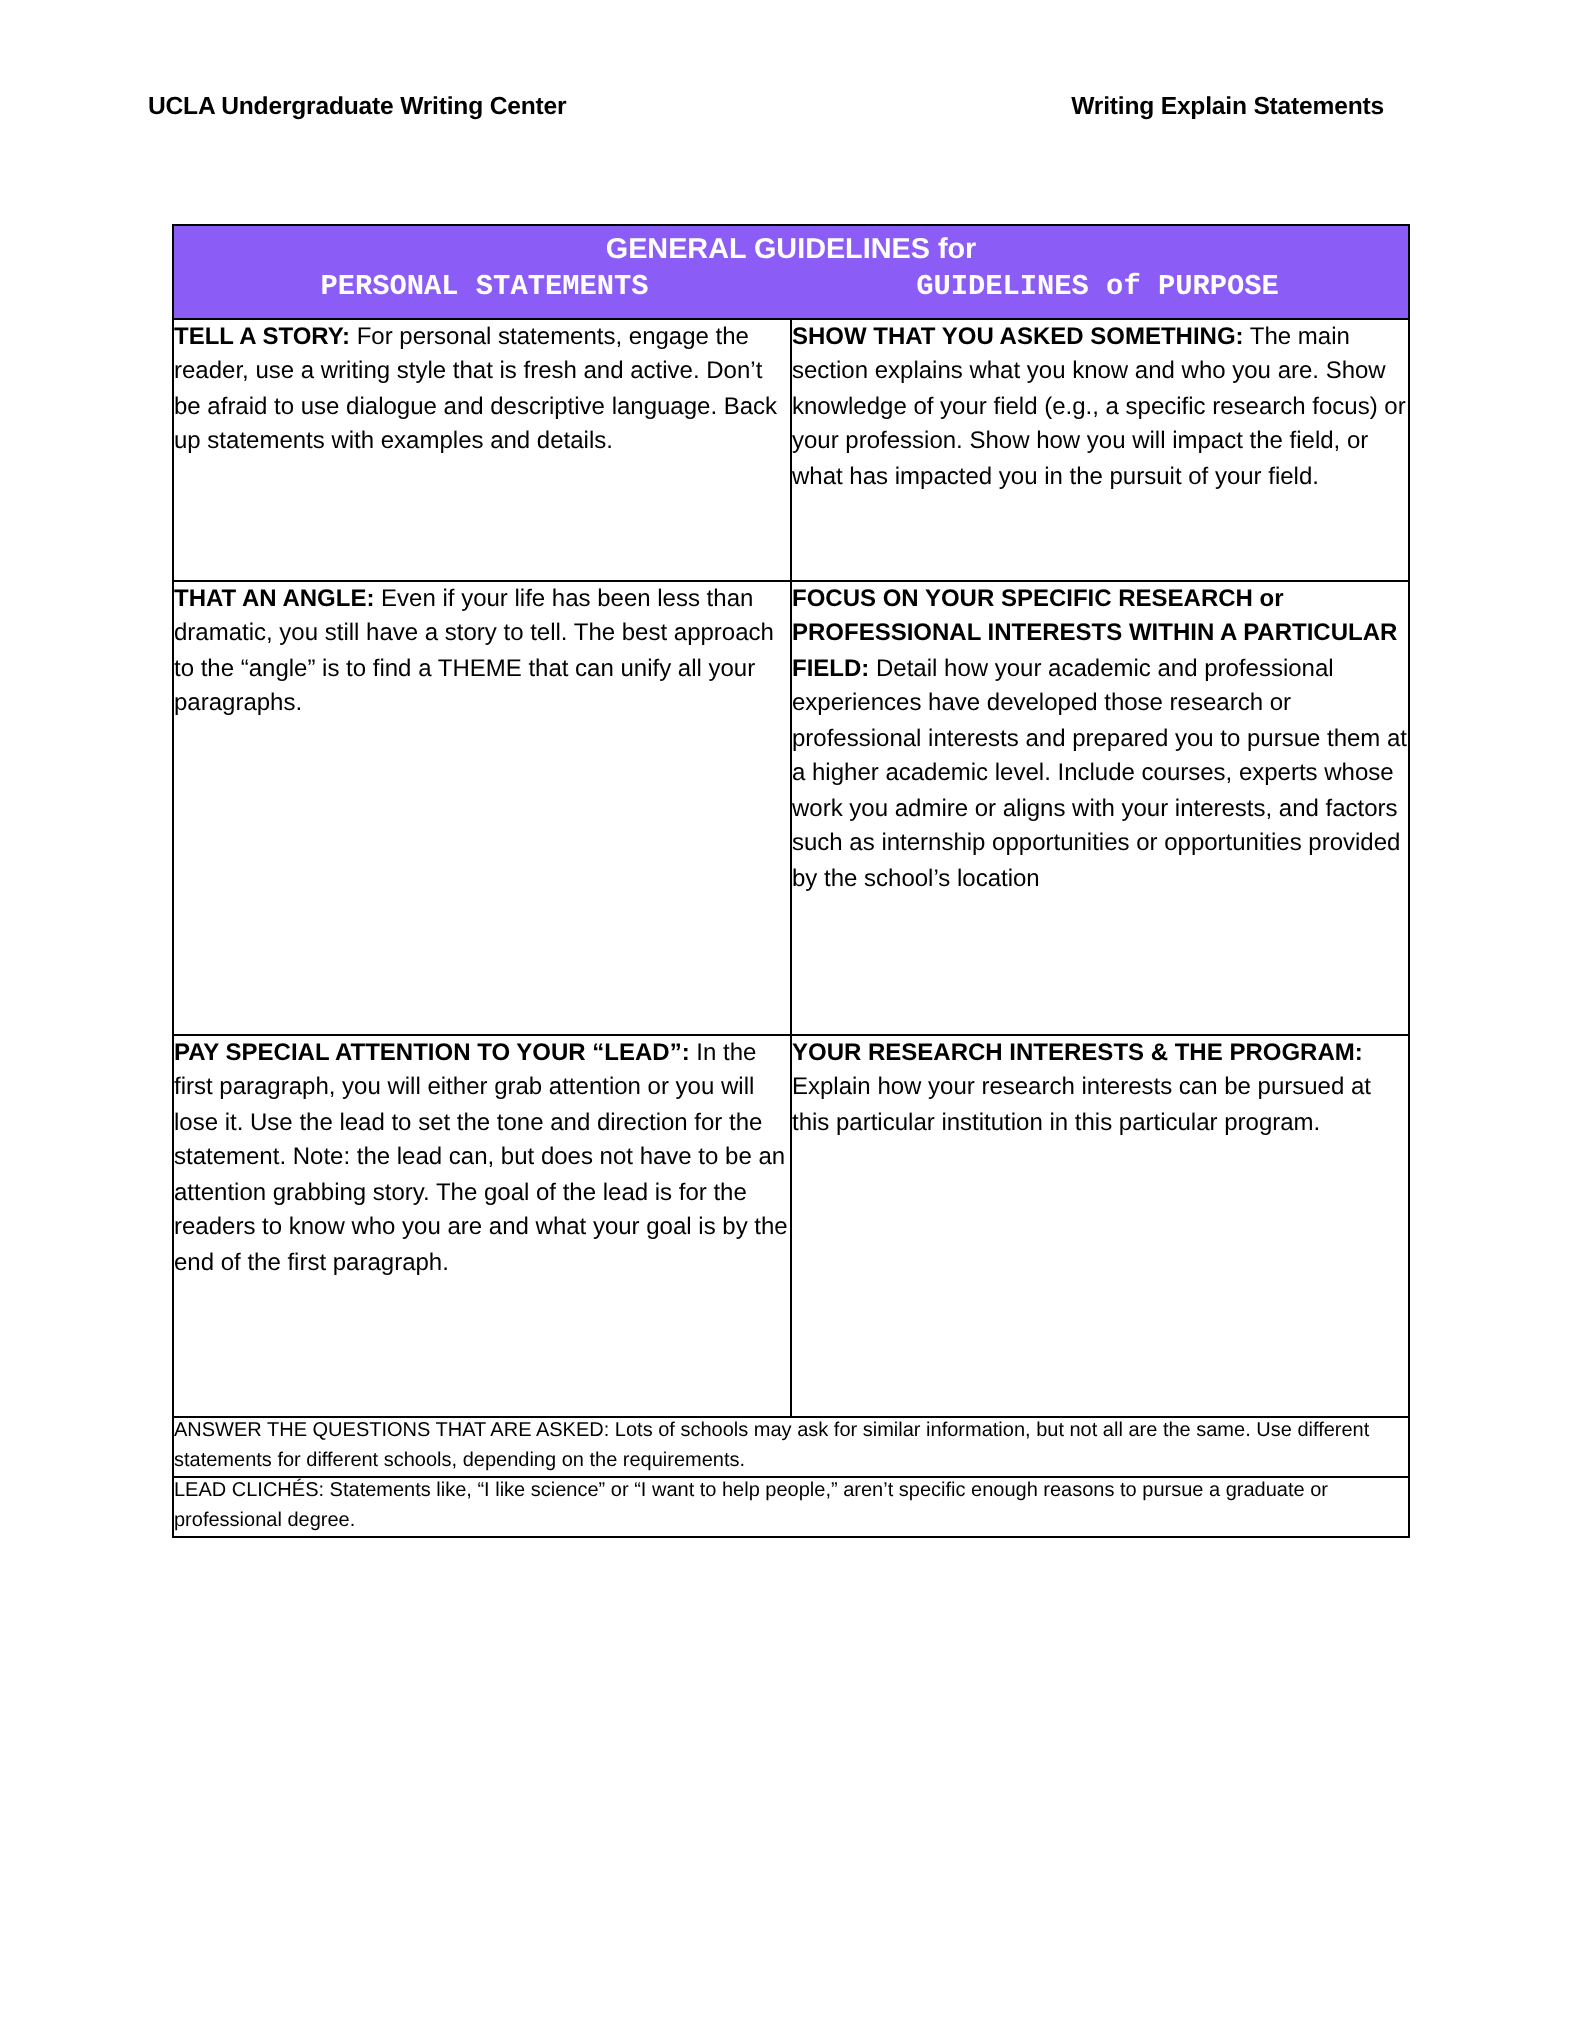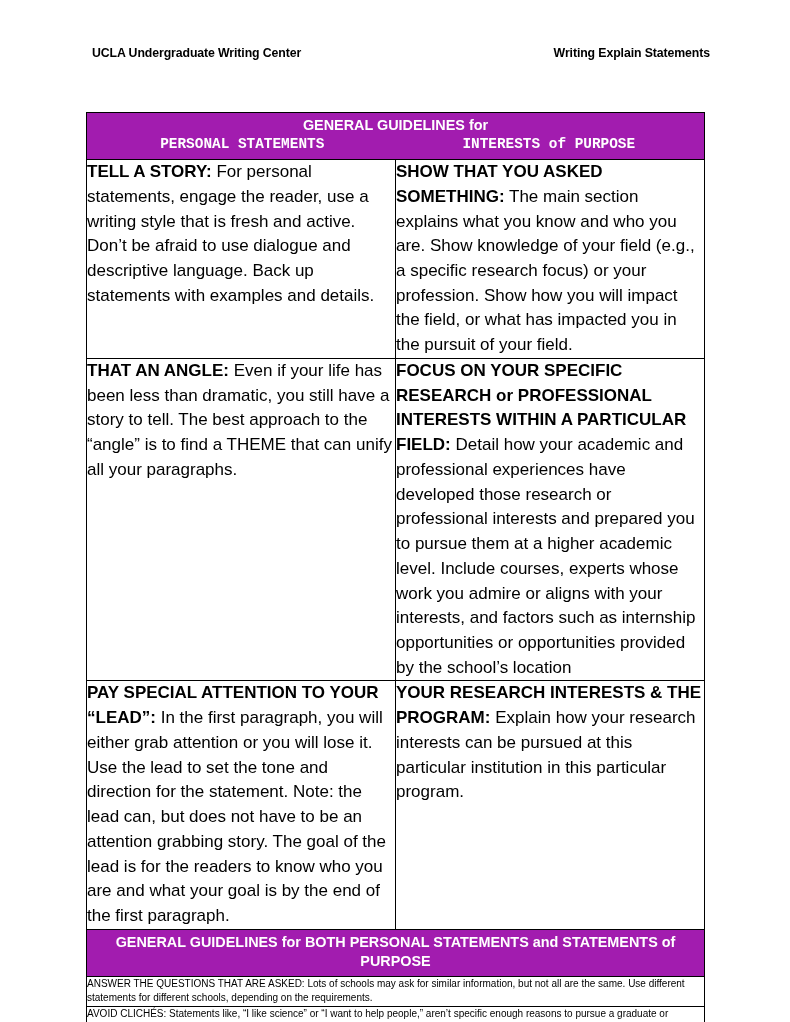--- a/index.html
+++ b/index.html
@@ -19,21 +19,21 @@
   .page {
     position: relative;
     width: 790px;
     height: 1022px;
     box-sizing: border-box;
   }
 
   
   .doc-header {
     position: absolute;
-    left: 92px;
+    left: 74px;
     top: 46px;
     width: 618px;
     display: flex;
     justify-content: space-between;
     align-items: baseline;
     font-size: 12.3px;
     font-weight: bold;
     letter-spacing: -0.1px;
   }
   .doc-header .left,
@@ -52,21 +52,21 @@
   }
 
   .guidelines-table td {
     border: 1px solid #000000;
     vertical-align: top;
     padding: 0;
   }
 
   
   .banner {
-    background: #a21caf;
+    background: #8b5cf6;
     color: #ffffff;
     border: 1px solid #000000 !important;
     padding: 3px 6px 5px 6px !important;
     text-align: center;
     font-weight: bold;
     font-size: 14.4px;
     line-height: 1.32;
   }
   .banner .banner-line1 {
     display: block;
@@ -84,21 +84,21 @@
   .banner-split .half.left-half {
     padding-right: 4px;
   }
   .banner-split .half.right-half {
     padding-left: 4px;
   }
 
   
   .cell {
     padding: 4px 5px 6px 5px;
-    font-size: 17px;
+    font-size: 12px;
     line-height: 1.455;
     text-align: left;
   }
   .cell .lead {
     font-weight: bold;
   }
 
   .col-left  { width: 309px; }
   .col-right { width: 309px; }
 
@@ -128,21 +128,21 @@
       <col class="col-left">
       <col class="col-right">
     </colgroup>
     <tbody>
 
       <tr>
         <td class="banner" colspan="2">
           <span class="banner-line1">GENERAL GUIDELINES for</span>
           <span class="banner-split">
             <span class="half left-half">PERSONAL STATEMENTS</span>
-            <span class="half right-half">INTERESTS of PURPOSE</span>
+            <span class="half right-half">GUIDELINES of PURPOSE</span>
           </span>
         </td>
       </tr>
 
       <tr class="row-1">
         <td class="cell">
           <span class="lead">TELL A STORY:</span><span> For personal statements, engage the reader, use a writing style that is fresh and active. Don’t be afraid to use dialogue and descriptive language. Back up statements with examples and details.</span>
         </td>
         <td class="cell">
           <span class="lead">SHOW THAT YOU ASKED SOMETHING:</span><span> The main section explains what you know and who you are. Show knowledge of your field (e.g., a specific research focus) or your profession. Show how you will impact the field, or what has impacted you in the pursuit of your field.</span>
@@ -160,33 +160,30 @@
 
       <tr class="row-3">
         <td class="cell">
           <span class="lead">PAY SPECIAL ATTENTION TO YOUR “LEAD”:</span><span> In the first paragraph, you will either grab attention or you will lose it. Use the lead to set the tone and direction for the statement. Note: the lead can, but does not have to be an attention grabbing story. The goal of the lead is for the readers to know who you are and what your goal is by the end of the first paragraph.</span>
         </td>
         <td class="cell">
           <span class="lead">YOUR RESEARCH INTERESTS &amp; THE PROGRAM:</span><span> Explain how your research interests can be pursued at this particular institution in this particular program.</span>
         </td>
       </tr>
 
-      <tr>
-        <td class="banner" colspan="2">GENERAL GUIDELINES for BOTH PERSONAL STATEMENTS and STATEMENTS of PURPOSE</td>
-      </tr>
 
       <tr>
         <td class="full-cell" colspan="2">
           <span class="lead">ANSWER THE QUESTIONS THAT ARE ASKED:</span><span> Lots of schools may ask for similar information, but not all are the same. Use different statements for different schools, depending on the requirements.</span>
         </td>
       </tr>
 
 
       <tr>
         <td class="full-cell" colspan="2">
-          <span class="lead">AVOID CLICHÉS:</span><span> Statements like, “I like science” or “I want to help people,” aren’t specific enough reasons to pursue a graduate or professional degree.</span>
+          <span class="lead">LEAD CLICHÉS:</span><span> Statements like, “I like science” or “I want to help people,” aren’t specific enough reasons to pursue a graduate or professional degree.</span>
         </td>
       </tr>
 
     </tbody>
   </table>
 
 </div>
 
 </body></html>

